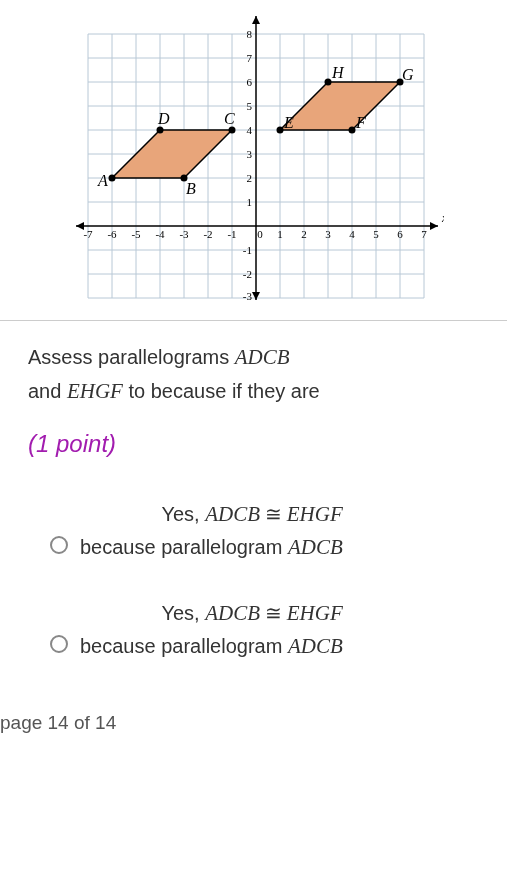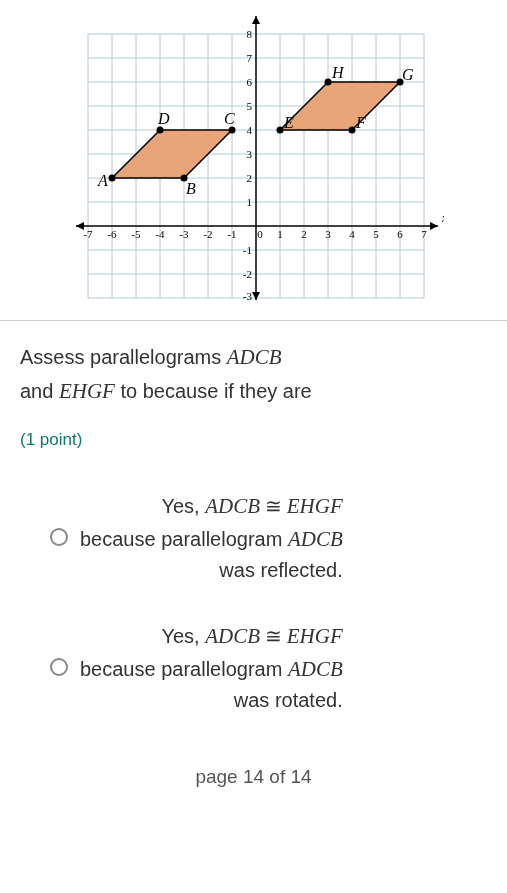--- a/index.html
+++ b/index.html
@@ -14,35 +14,37 @@
       color: #333;
     }
     .graph-container {
       display: flex;
       justify-content: center;
       padding: 10px 0 20px 0;
       border-bottom: 1px solid #ccc;
     }
     .question-area {
       padding: 20px 12px 10px 20px;
+      margin-left: 8px;
     }
     .question-text {
       font-size: 20px;
       line-height: 1.6;
       color: #333;
     }
     .math-italic {
       font-style: italic;
       font-family: 'Times New Roman', serif;
       font-size: 21px;
     }
     .points {
-      font-size: 17px;
+      font-style: italic;
+      font-size: 24px;
       margin-top: 22px;
-      color: #0f766e;
+      color: #a21caf;
     }
     .options {
       padding: 30px 20px 10px 50px;
       text-align: right;
     }
     .option {
       display: flex;
       align-items: flex-start;
       margin-bottom: 34px;
     }
@@ -57,21 +59,20 @@
     }
     .option-text {
       font-size: 20px;
       line-height: 1.55;
       color: #333;
     }
     .congruent {
       font-family: 'Times New Roman', serif;
     }
     .page-footer {
-      text-align: center;
       font-size: 19px;
       color: #555;
       padding-top: 6px;
     }
   </style>
 </head>
 <body>
 
 <div class="graph-container">
   <svg width="380" height="290" viewBox="0 0 380 290">
@@ -186,27 +187,25 @@
   </div>
   <div class="points">(1 point)</div>
 </div>
 
 <div class="options">
   <div class="option">
     <div class="radio-circle"></div>
     <div class="option-text">
       <span>Yes, </span><span class="math-italic">ADCB</span><span class="congruent"> ≅ </span><span class="math-italic">EHGF</span><br>
       <span>because parallelogram </span><span class="math-italic">ADCB</span><br>
-      <span>was reflected.</span>
     </div>
   </div>
 
   <div class="option">
     <div class="radio-circle"></div>
     <div class="option-text">
       <span>Yes, </span><span class="math-italic">ADCB</span><span class="congruent"> ≅ </span><span class="math-italic">EHGF</span><br>
       <span>because parallelogram </span><span class="math-italic">ADCB</span><br>
-      <span>was rotated.</span>
     </div>
   </div>
 </div>
 
 <div class="page-footer">page 14 of 14</div>
 
 </body></html>

